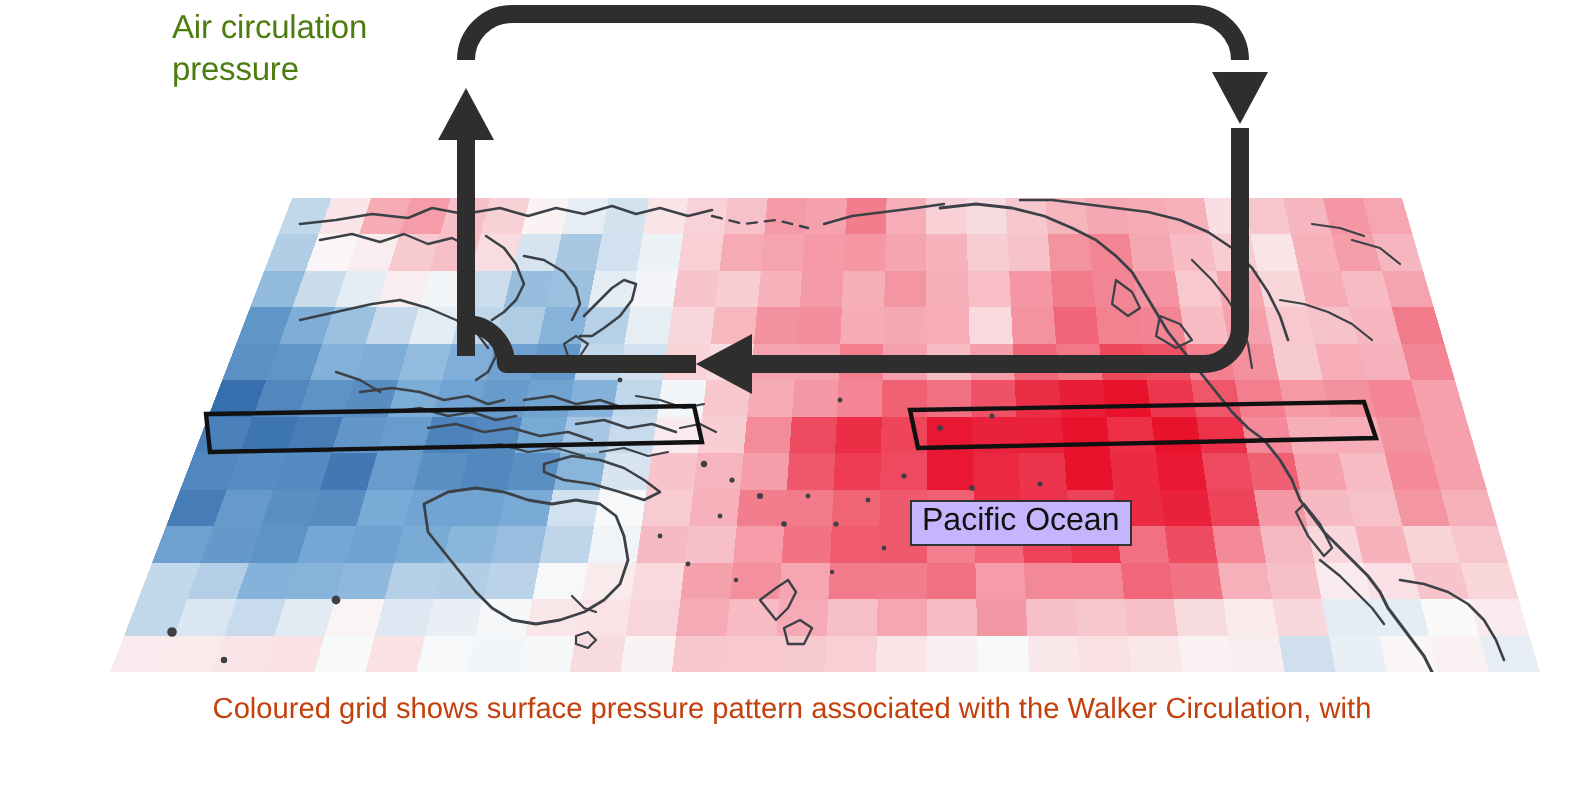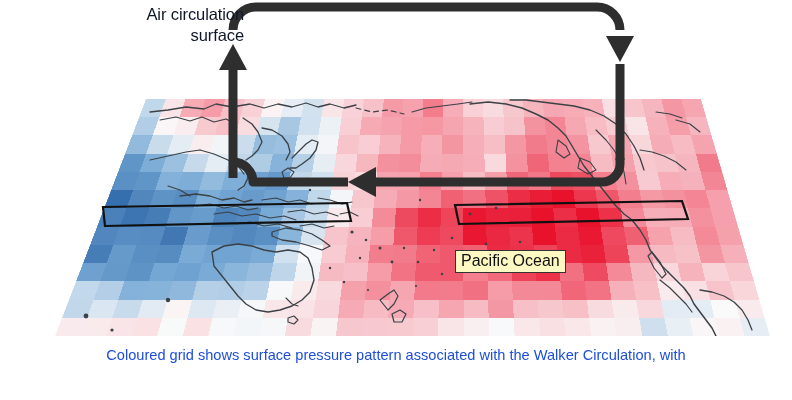--- a/index.html
+++ b/index.html
@@ -16,49 +16,49 @@
   
   #map-plate{
     position:absolute;left:0;top:0;width:792px;height:345px;
   }
   #map-svg{position:absolute;left:0;top:0;}
 
   
   #circ-label{
     position:absolute;
     left:86px;top:4px;width:158px;
-    text-align:right;
+    text-align:left;
     font-size:16.5px;
     line-height:20.5px;
-    color:#0f172a;
+    color:#4d7c0f;
     letter-spacing:-0.1px;
   }
   #circ-label .ln{display:block;white-space:nowrap;}
 
   
   #pacific-label{
     position:absolute;
     left:455px;top:250px;
-    background:#fef9c3;
+    background:#c4b5fd;
     border:1.4px solid #333333;
     padding:1px 5px 2px 5px;
     font-size:16px;
     line-height:18px;
     color:#111111;
     white-space:nowrap;
   }
 
   
   #caption{
     position:absolute;
     left:0;top:345px;width:792px;
     text-align:center;
     font-size:14.6px;
     line-height:21px;
-    color:#1d4ed8;
+    color:#c2410c;
   }
   #caption .cl{display:block;white-space:nowrap;}
 
   
   #arrow-svg{position:absolute;left:0;top:0;pointer-events:none;}
 </style>
 </head>
 <body>
 
 <div id="stage">
@@ -554,20 +554,20 @@
       <path d="M348,182 L253,182 A20,20 0 0 0 233,162"></path>
     </g>
 
     <polygon points="233,44 219,70 247,70" fill="#2e2e2e"></polygon>
     <polygon points="620,62 606,36 634,36" fill="#2e2e2e"></polygon>
     <polygon points="348,182 376,167 376,197" fill="#2e2e2e"></polygon>
   </svg>
 
   <div id="circ-label">
     <span class="ln">Air circulation</span>
-    <span class="ln">surface</span>
+    <span class="ln">pressure</span>
   </div>
 
   <div id="caption">
     <span class="cl">Coloured grid shows surface pressure pattern associated with the Walker Circulation, with</span>
   </div>
 
 </div>
 
 </body></html>

